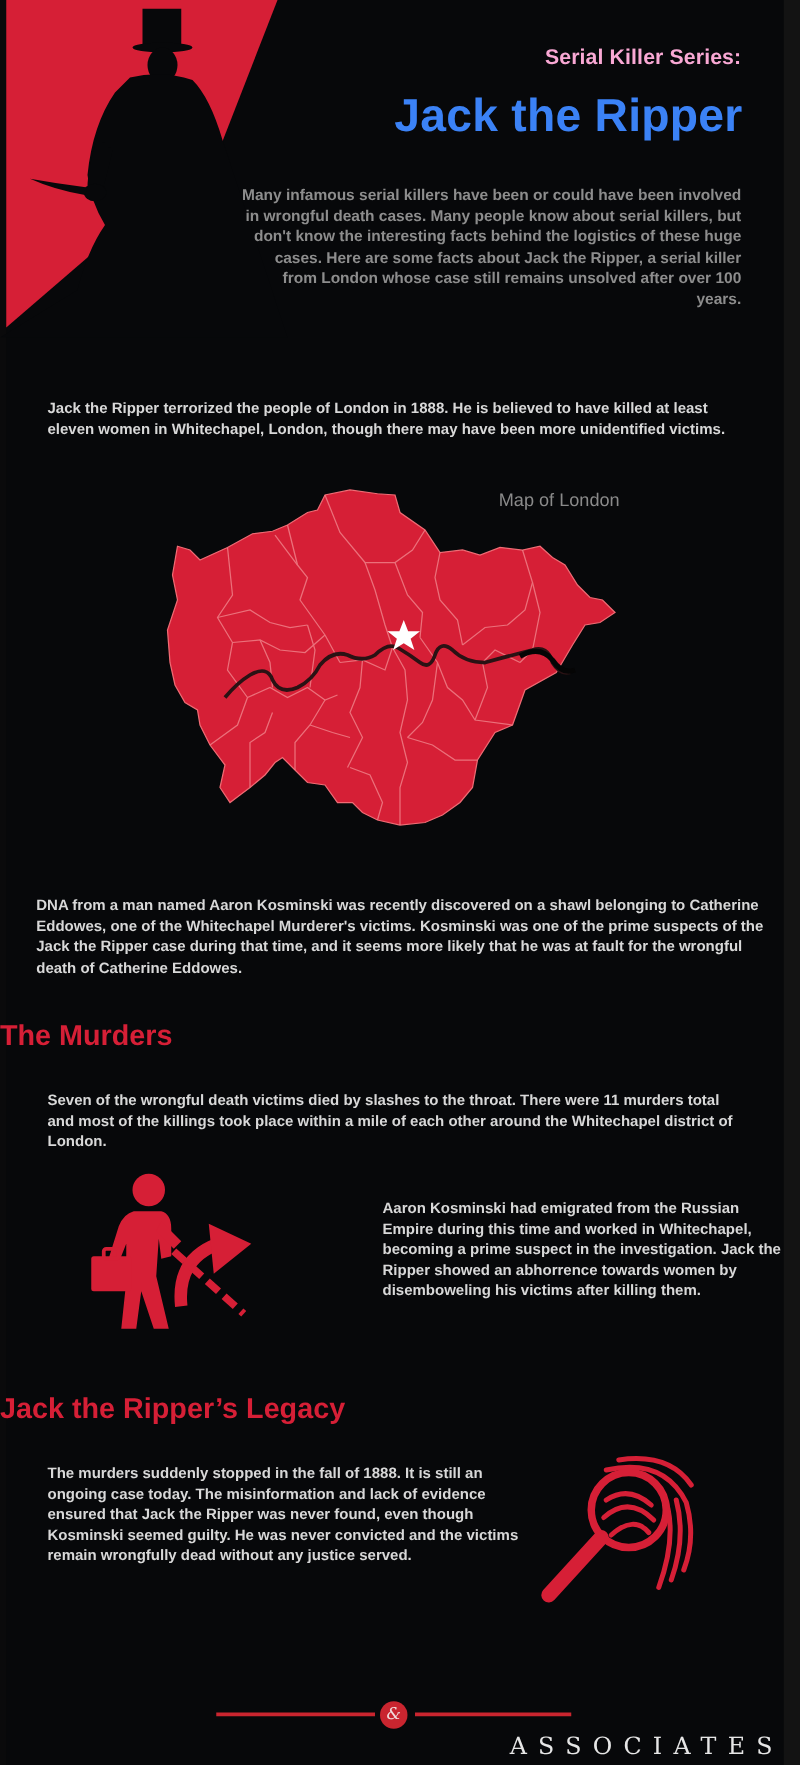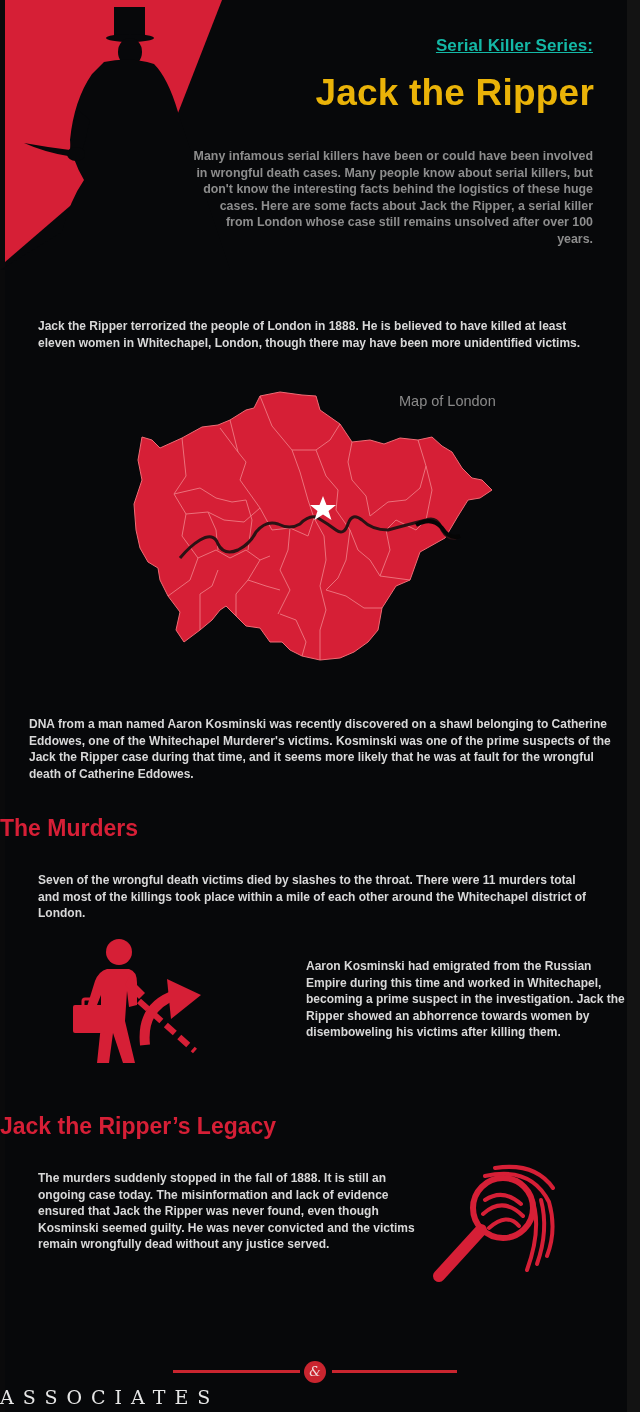--- a/index.html
+++ b/index.html
@@ -10,25 +10,25 @@
     position: relative;
   }
   .panel {
     position: absolute; left: 0; top: 0; width: 627px; height: 1412px;
     background: #07080a; overflow: hidden;
   }
   .edge-strip { position: absolute; left: 0; top: 0; width: 5px; height: 1412px; background: #0a0a0b; }
   .hero-art { position: absolute; left: 0; top: 0; width: 230px; height: 270px; }
   .kicker {
     position: absolute; right: 34px; top: 36px;
-    color: #14b8a6; font-weight: bold; font-size: 17px; letter-spacing: 0.1px; text-decoration: underline;
+    color: #f9a8d4; font-weight: bold; font-size: 17px; letter-spacing: 0.1px;
   }
   .main-title {
     position: absolute; right: 33px; top: 72px;
-    color: #eab308; font-weight: bold; font-size: 37px; letter-spacing: 0.2px;
+    color: #3b82f6; font-weight: bold; font-size: 37px; letter-spacing: 0.2px;
     white-space: nowrap;
   }
   .intro {
     position: absolute; right: 34px; top: 148px; width: 400px;
     text-align: right; color: #8d8d8d; font-size: 12.4px; line-height: 16.6px;
     font-weight: bold;
   }
   .para {
     position: absolute; color: #d8d8d8; font-size: 12px; line-height: 16.5px; font-weight: bold;
   }
@@ -53,21 +53,21 @@
   }
   .logo-rule { position: absolute; top: 1370px; height: 3px; background: #c9252f; }
   .rule-l { left: 173px; width: 127px; }
   .rule-r { left: 332px; width: 125px; }
   .logo-amp {
     position: absolute; left: 304px; top: 1361px; width: 22px; height: 22px; border-radius: 50%;
     background: #c9252f; color: #f1dede; font-family: "DejaVu Serif", serif; font-style: italic;
     font-size: 13px; line-height: 22px; text-align: center;
   }
   .logo-sub {
-    position: absolute; left: 0; width: 627px; top: 1386px; text-align: left;
+    position: absolute; left: 0; width: 627px; top: 1386px; text-align: right;
     font-family: "DejaVu Serif", serif; color: #e6e6e6; font-size: 19px; letter-spacing: 9px;
   }
 </style>
 </head>
 <body>
 
 <div class="panel">
   <div class="edge-strip"></div>
 
   <svg class="hero-art" viewBox="0 0 230 270">

